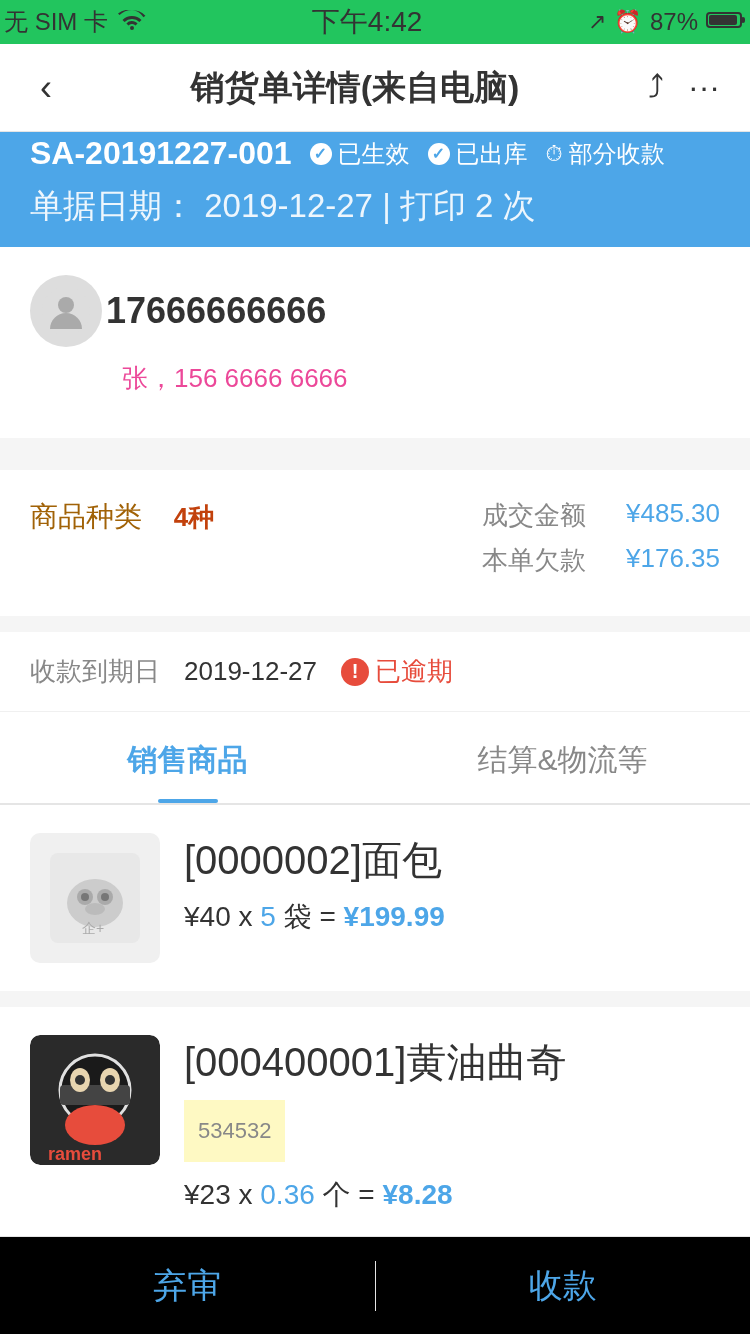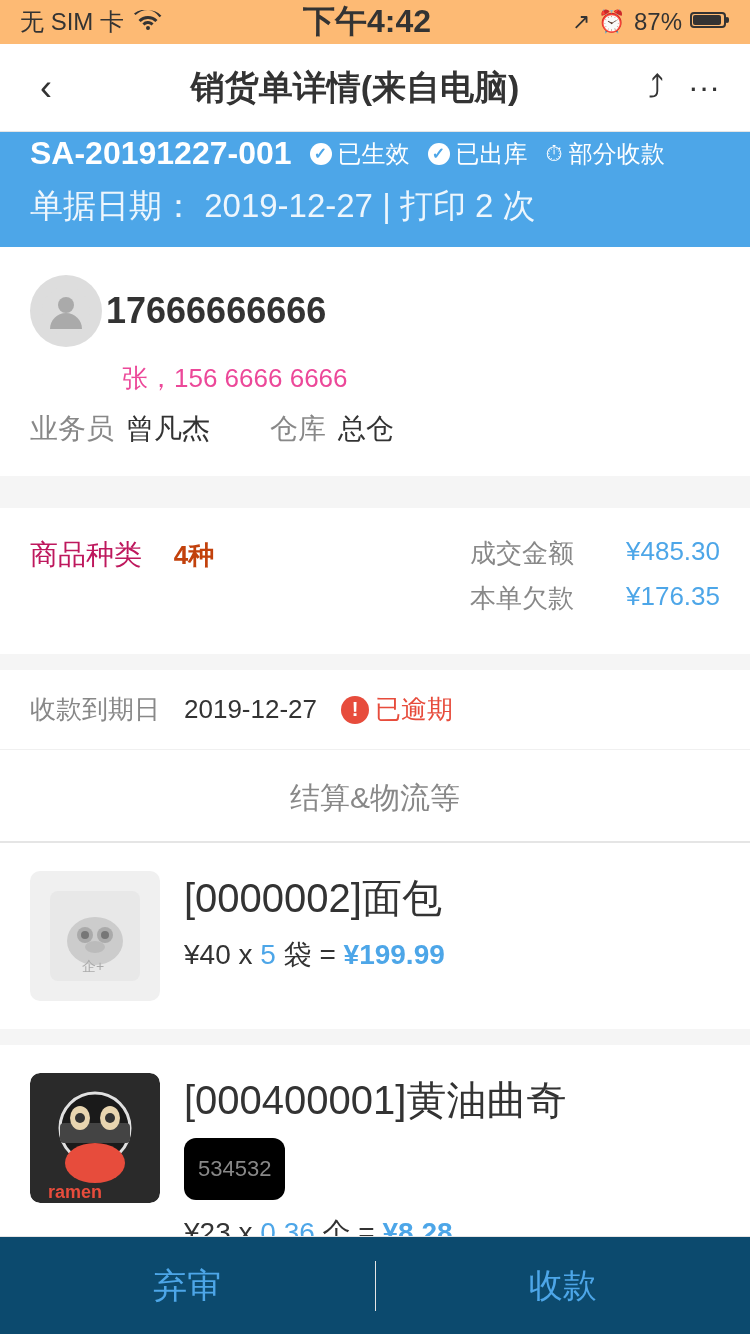--- a/index.html
+++ b/index.html
@@ -10,25 +10,25 @@
       width: 750px;
       min-height: 1334px;
       font-size: 28px;
       color: #333;
       overflow-x: hidden;
     }
 
     
     .status-bar {
       height: 44px;
-      background: #fdba74;
+      background: #22c55e;
       display: flex;
       align-items: center;
       justify-content: space-between;
-      padding: 0 20px;
+      padding: 0 4px;
       font-size: 24px;
       font-weight: 500;
     }
     .status-left { display: flex; align-items: center; gap: 10px; }
     .status-right { display: flex; align-items: center; gap: 8px; }
 
     
     .nav-bar {
       height: 88px;
       background: #fff;
@@ -152,34 +152,34 @@
       margin-bottom: 16px;
       display: flex;
       justify-content: space-between;
       align-items: flex-start;
     }
     .summary-left .summary-row {
       font-size: 28px;
       color: #333;
       margin-bottom: 10px;
     }
-    .summary-left .summary-label { color: #be185d; text-align: center; }
+    .summary-left .summary-label { color: #a16207; text-align: center; }
     .summary-left .summary-value {
       font-size: 26px;
       font-weight: 600;
       color: #c2410c;
       margin-left: 24px;
     }
     .summary-right {
       text-align: right;
     }
     .amount-row {
       display: flex;
       justify-content: space-between;
-      gap: 52px;
+      gap: 40px;
       margin-bottom: 10px;
       font-size: 26px;
     }
     .amount-label { color: #888; }
     .amount-value { color: #4da6e8; font-weight: 500; }
 
     
     .due-section {
       background: #fff;
       padding: 22px 30px;
@@ -269,42 +269,42 @@
     }
     .product-info { flex: 1; }
     .product-name {
       font-size: 40px;
       color: #333;
       margin-bottom: 10px;
       font-weight: 500;
     }
     .product-tag {
       display: inline-block;
-      background: #000000;
+      background: #fef9c3;
       color: #888;
       font-size: 22px;
       padding: 18px 14px;
-      border-radius: 12px;
+      border-radius: 0;
       margin-bottom: 14px;
     }
     .product-price-row {
       font-size: 28px;
       color: #333;
     }
     .product-price-row .qty { color: #4da6e8; }
     .product-price-row .total { color: #4da6e8; font-weight: 600; }
 
     
     .bottom-bar {
       position: fixed;
       bottom: 0;
       left: 0;
       width: 750px;
       height: 98px;
-      background: #0c4a6e;
+      background: #000000;
       border-top: 1px solid #e5e5e5;
       display: flex;
       align-items: center;
     }
     .bottom-btn {
       flex: 1;
       text-align: center;
       font-size: 34px;
       color: #4da6e8;
       cursor: pointer;
@@ -331,21 +331,21 @@
 
 <div class="status-bar">
   <div class="status-left">
     <span>无 SIM 卡</span>
     <span>
       <svg width="28" height="20" viewBox="0 0 28 20">
           <path d="M14 16a2 2 0 1 1 0 4 2 2 0 0 1 0-4zm0-5c2.2 0 4.2.9 5.6 2.4l-2.1 2.1A4 4 0 0 0 14 14a4 4 0 0 0-3.5 1.5l-2.1-2.1A7 7 0 0 1 14 11zm0-5c3.7 0 7 1.5 9.5 3.9l-2.1 2.1A10 10 0 0 0 14 9a10 10 0 0 0-7.4 3l-2.1-2.1A13 13 0 0 1 14 6zm0-6C9.2 0 4.8 1.9 1.5 5L0 3.5A18 18 0 0 1 14 0c5.3 0 10 2.2 13.4 5.8l-1.9 1.5A16 16 0 0 0 14 0z" fill="#333"></path>
         </svg>
     </span>
   </div>
-  <div class="status-center" style="font-size:32px;font-weight:700;">下午4:42</div>
+  <div class="status-center" style="font-size:28px;font-weight:400;">下午4:42</div>
   <div class="status-right">
     <span style="font-size:22px;">↗</span>
     <span style="font-size:22px;">⏰</span>
     <span style="font-size:24px;">87%</span>
     <span>
       <svg width="40" height="20" viewBox="0 0 40 20">
         <rect x="1" y="3" width="34" height="14" rx="3" fill="none" stroke="#333" stroke-width="2"></rect>
         <rect x="35" y="7" width="4" height="6" rx="2" fill="#333"></rect>
         <rect x="3" y="5" width="28" height="10" rx="2" fill="#333"></rect>
       </svg>
@@ -392,30 +392,20 @@
     <div class="avatar">
       <svg viewBox="0 0 48 48" fill="none" xmlns="http://www.w3.org/2000/svg">
         <circle cx="24" cy="24" r="24" fill="#ddd"></circle>
         <circle cx="24" cy="18" r="8" fill="#aaa"></circle>
         <path d="M8 42c0-8.8 7.2-16 16-16s16 7.2 16 16" fill="#aaa"></path>
       </svg>
     </div>
     <span class="customer-name">17666666666</span>
   </div>
   <div class="customer-meta">张，156 6666 6666</div>
-  <div class="customer-details">
-    <div class="customer-detail-item">
-      <span class="detail-label">业务员</span>
-      <span class="detail-value">曾凡杰</span>
-    </div>
-    <div class="customer-detail-item">
-      <span class="detail-label">仓库</span>
-      <span class="detail-value">总仓</span>
-    </div>
-  </div>
 </div>
 
 <div class="separator"></div>
 
 <div class="summary-section">
   <div class="summary-left">
     <div class="summary-row">
       <span class="summary-label">商品种类</span>
       <span class="summary-value">4种</span>
     </div>
@@ -435,20 +425,23 @@
 <div class="due-section">
   <span class="due-label">收款到期日</span>
   <span class="due-date">2019-12-27</span>
   <span class="overdue-tag">
     <span class="overdue-icon">!</span>
     <span>已逾期</span>
   </span>
 </div>
 
 <div class="tabs-section">
+  <div class="tab-item active">
+    <span>销售商品</span>
+  </div>
   <div class="tab-item">
     <span>结算&amp;物流等</span>
   </div>
 </div>
 
 <div class="product-list">
 
   <div class="product-item">
     <div class="product-image">
       <div class="product-image-owl">

